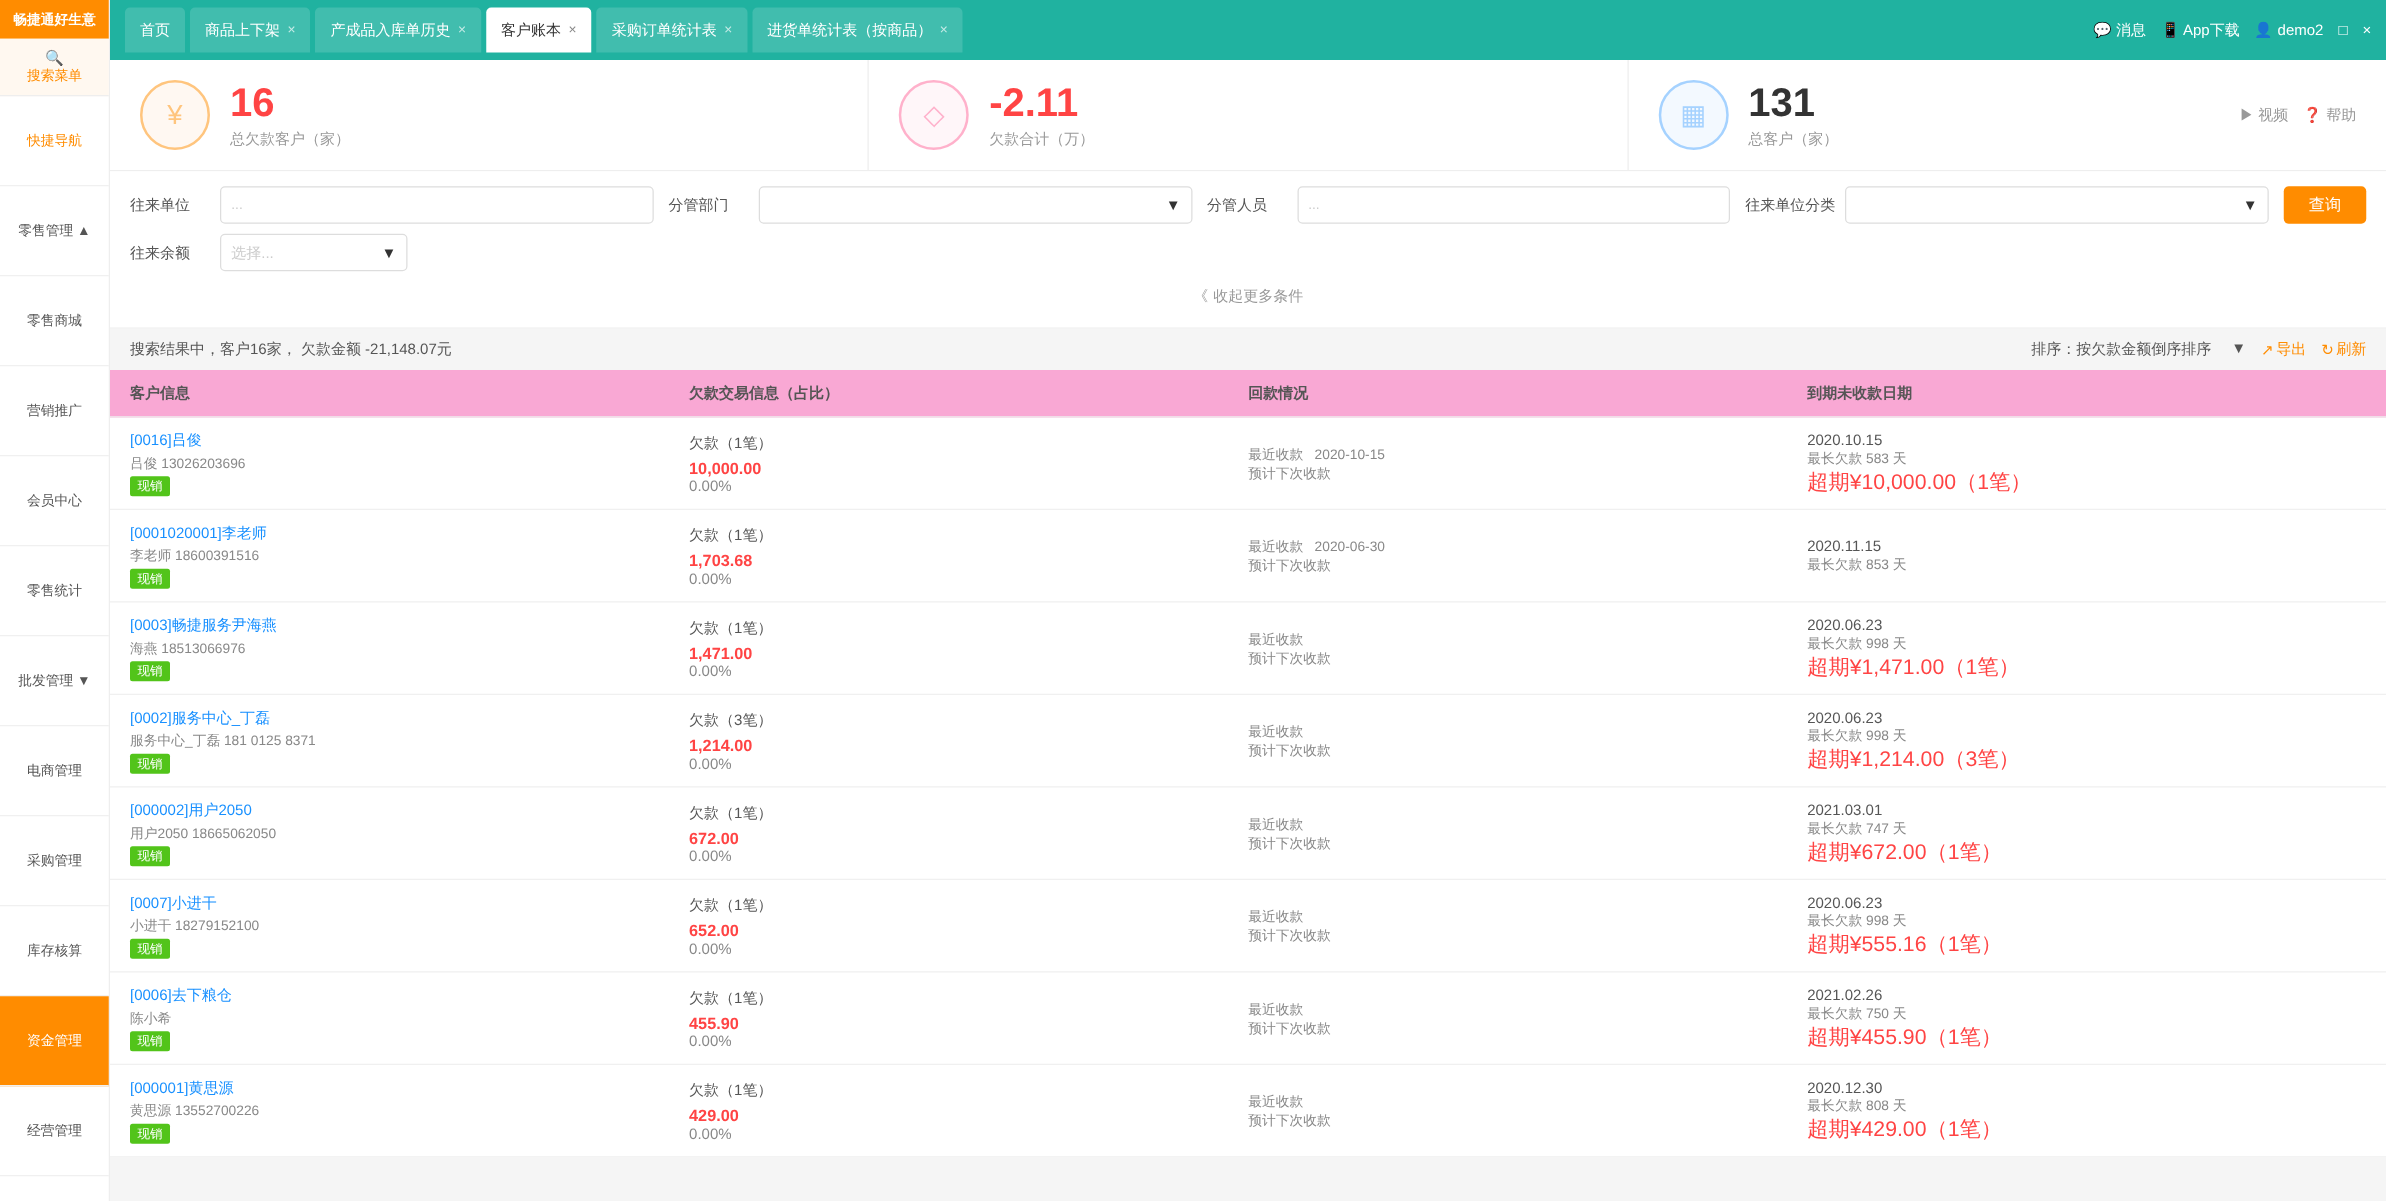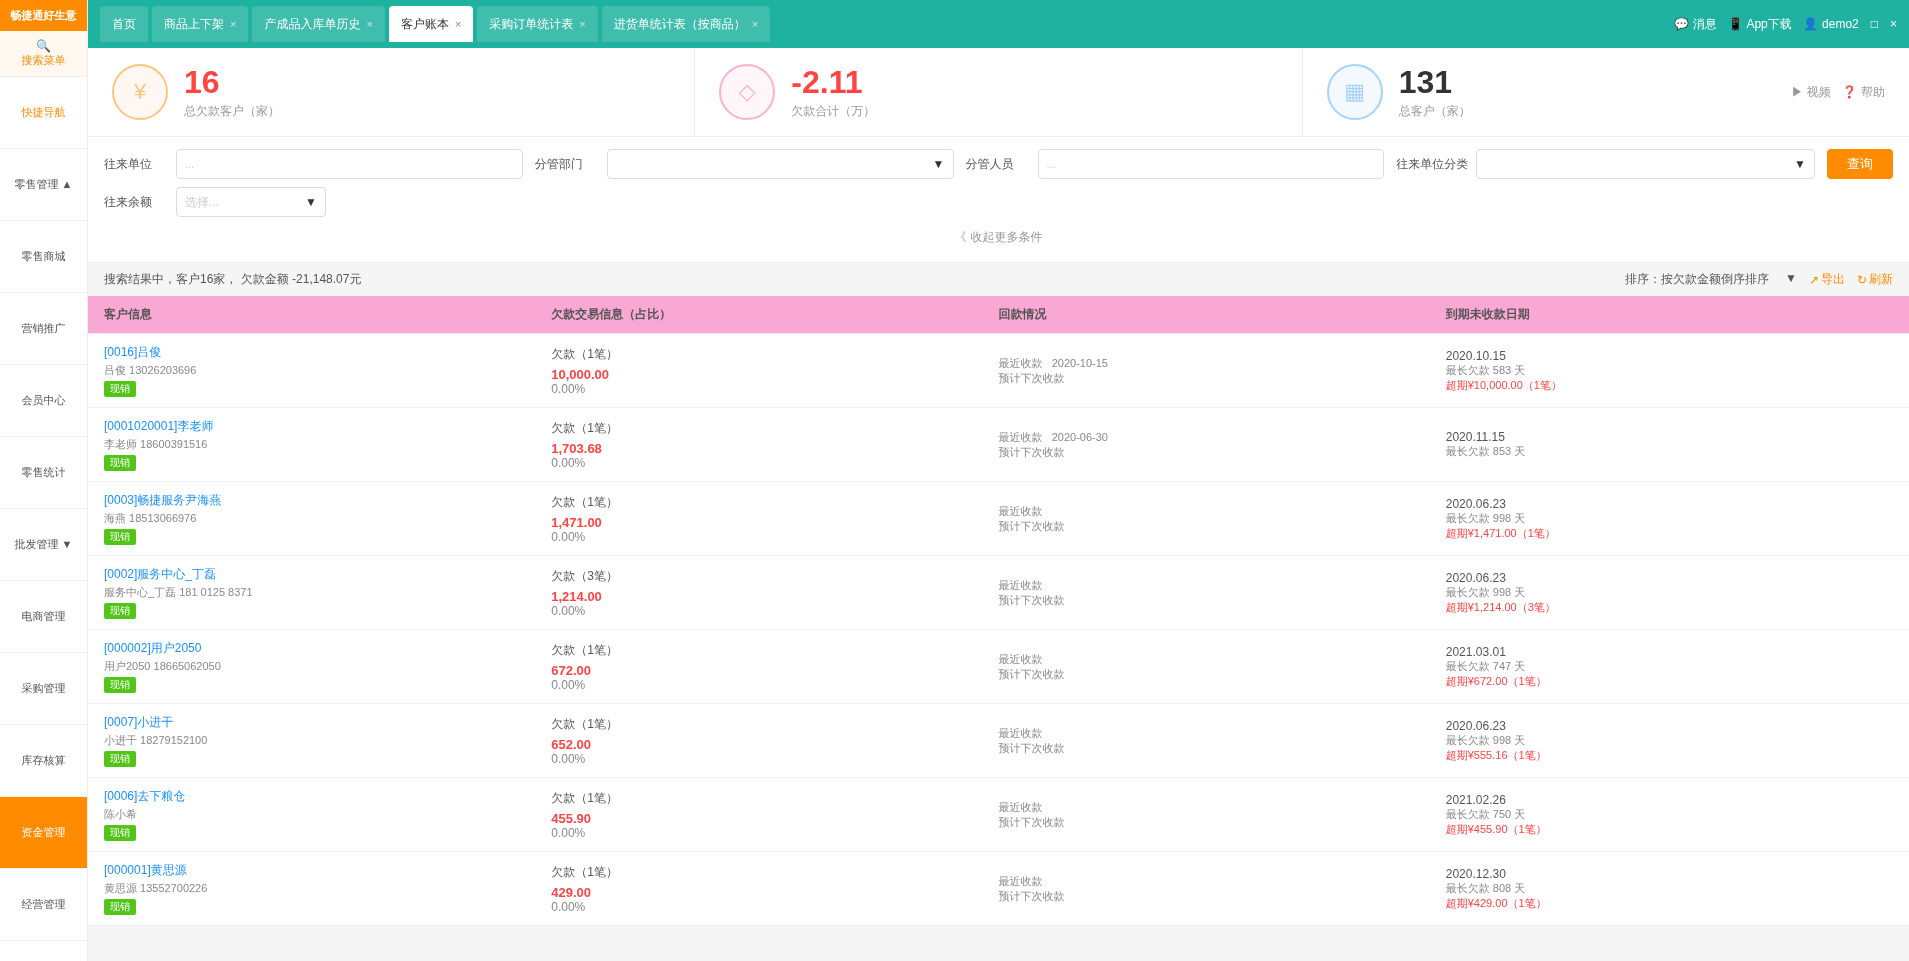--- a/index.html
+++ b/index.html
@@ -70,21 +70,21 @@
     .table-header { display: grid; grid-template-columns: 2fr 2fr 2fr 2fr; padding: 10px 16px; background: #f9a8d4; border-bottom: 1px solid #eee; font-size: 12px; font-weight: bold; color: #555; }
     .table-row { display: grid; grid-template-columns: 2fr 2fr 2fr 2fr; padding: 10px 16px; border-bottom: 1px solid #f0f0f0; align-items: center; }
     .customer-name { color: #1890ff; font-size: 12px; cursor: pointer; }
     .customer-phone { font-size: 11px; color: #888; margin-top: 2px; }
     .tag-green { background: #52c41a; color: #fff; font-size: 10px; padding: 1px 6px; border-radius: 2px; display: inline-block; margin-top: 3px; }
     .debt-amount { color: #ff4444; font-size: 13px; font-weight: bold; cursor: pointer; }
     .debt-count { font-size: 12px; color: #555; margin-bottom: 4px; }
     .debt-percent { font-size: 12px; color: #888; }
     .recovery-label { font-size: 11px; color: #888; }
     .overdue-date { font-size: 12px; color: #555; }
-    .overdue-amount { color: #ff4444; font-size: 11px; cursor: pointer; }
+    .overdue-amount { color: #ff4444; font-size: 17px; cursor: pointer; }
     .overdue-days { font-size: 11px; color: #888; }
 
     
     ::-webkit-scrollbar { width: 6px; }
     ::-webkit-scrollbar-track { background: #f1f1f1; }
     ::-webkit-scrollbar-thumb { background: #ccc; border-radius: 3px; }
   </style>
 </head>
 <body>
 

